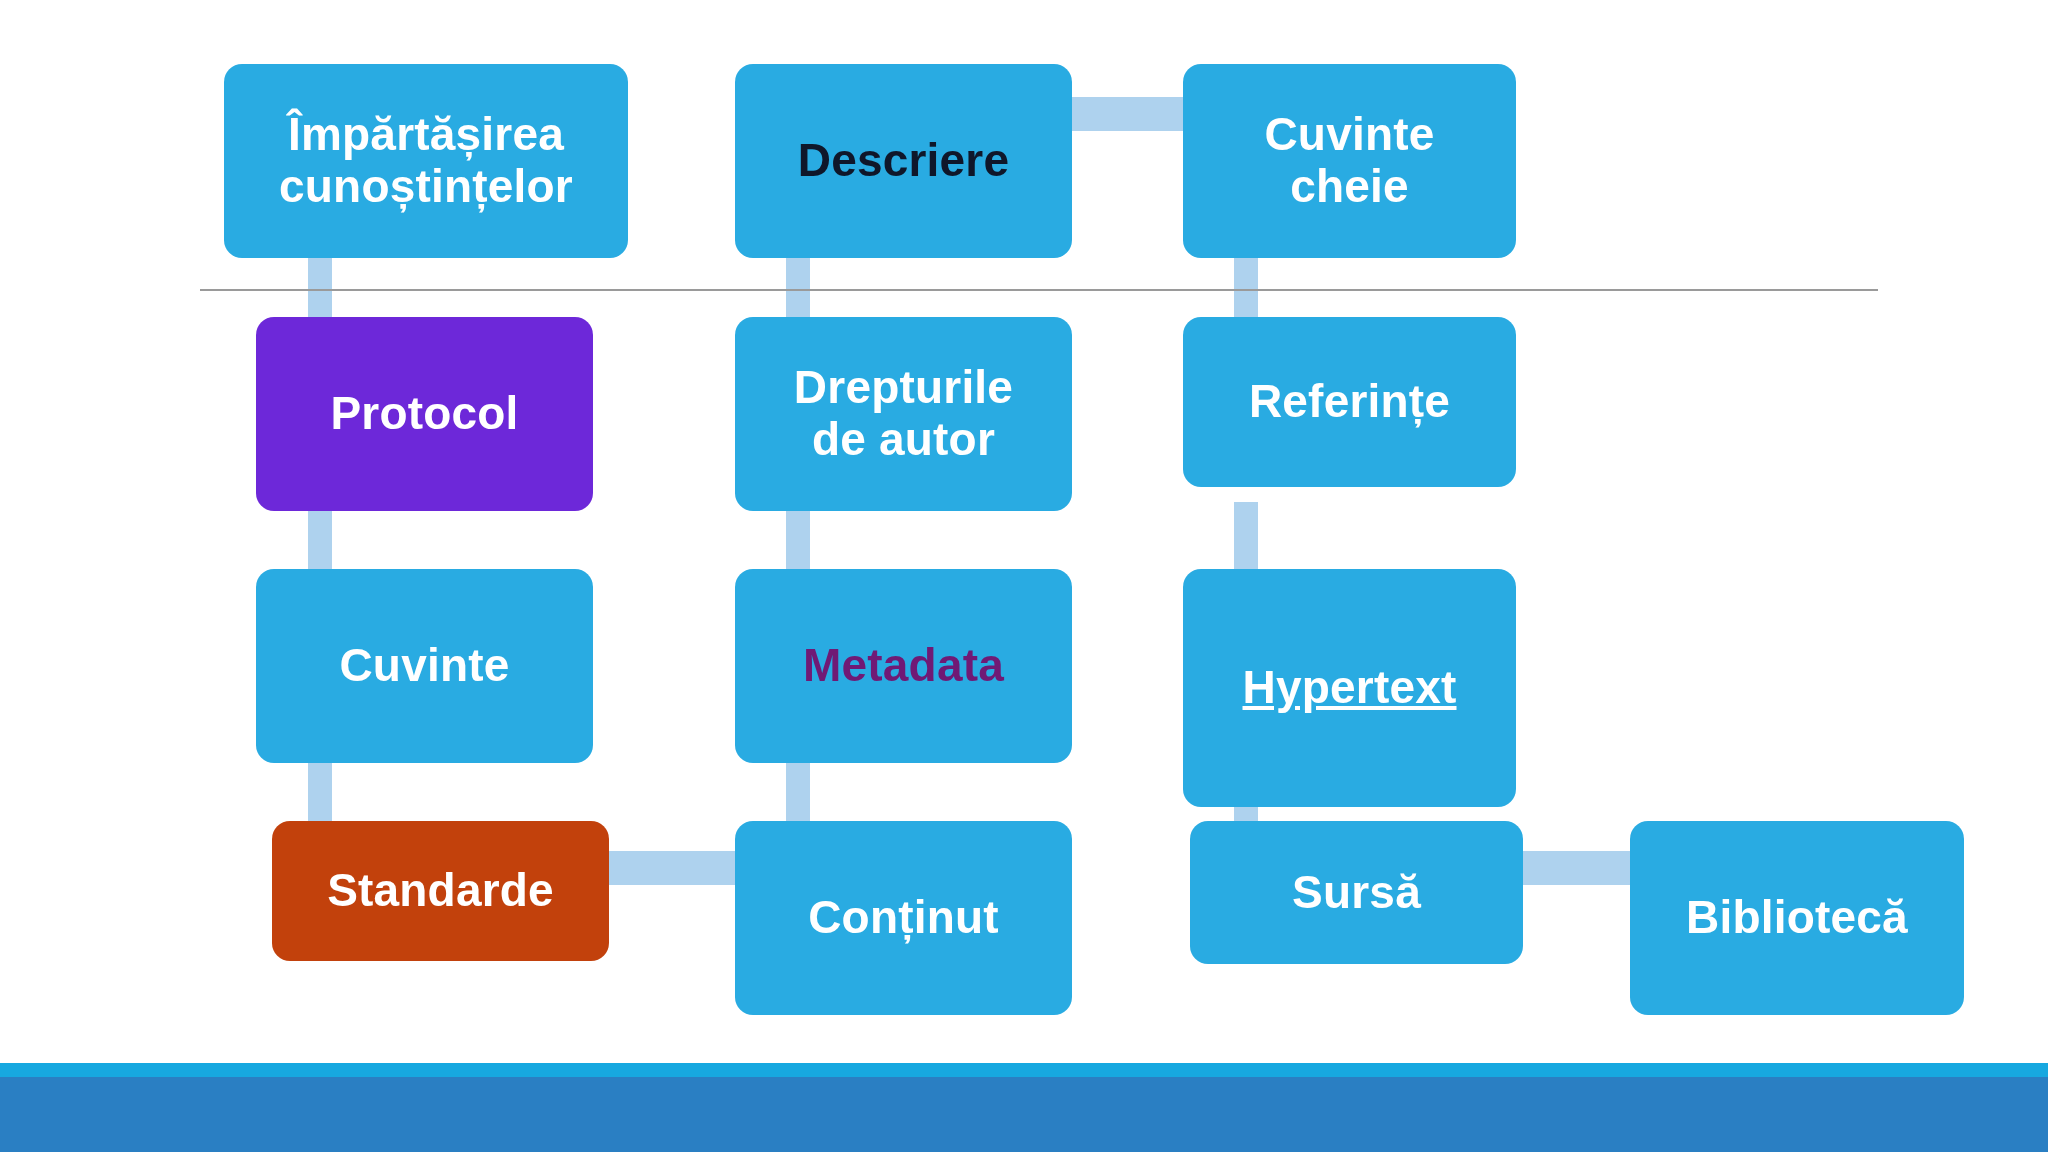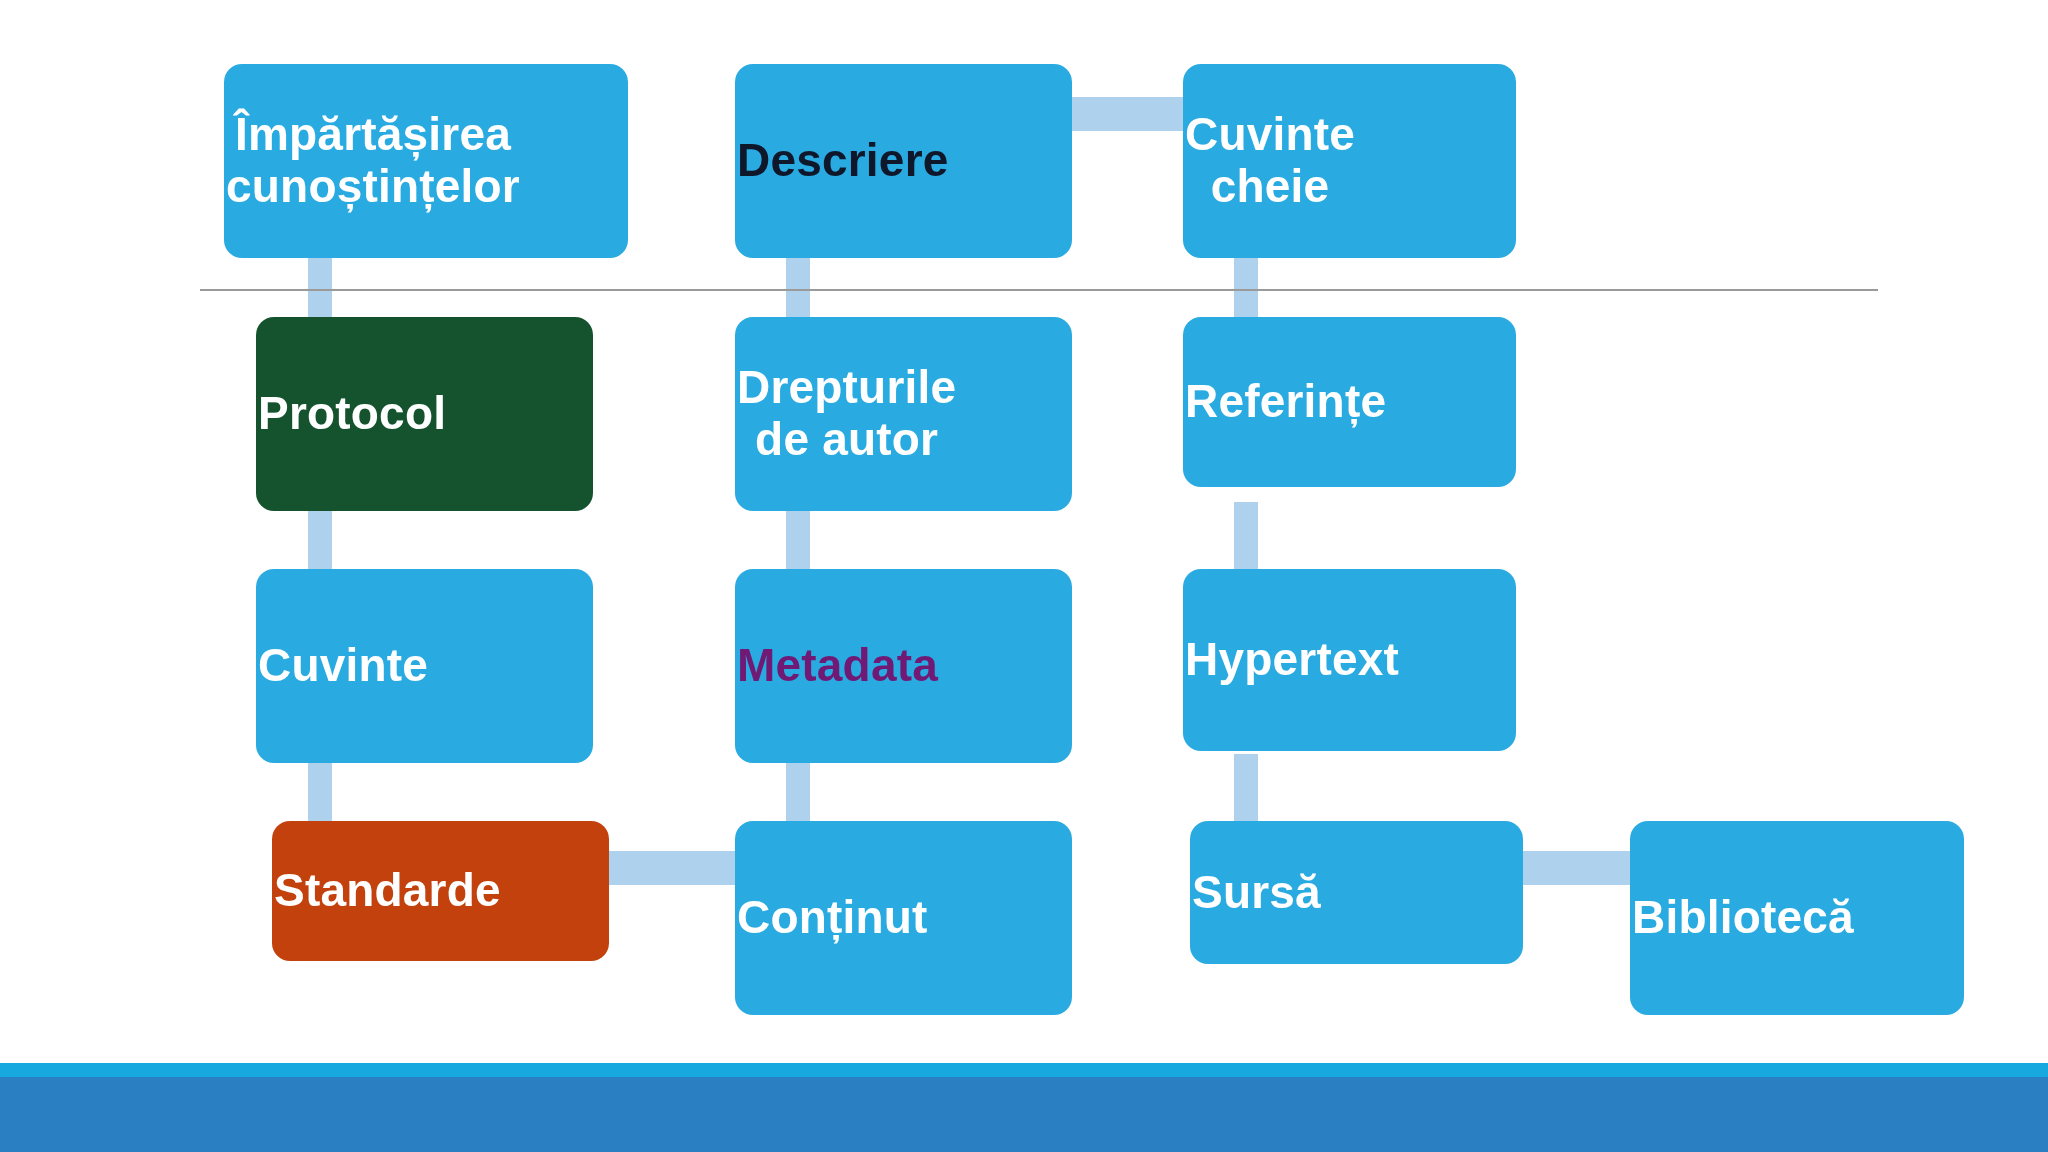--- a/index.html
+++ b/index.html
@@ -18,27 +18,27 @@
     overflow: hidden;
   }
 
   
   .node {
     position: absolute;
     background: #29ABE2;
     border-radius: 18px;
     display: flex;
     align-items: center;
-    justify-content: flex-start;
+    justify-content: center;
     text-align: center;
     color: #ffffff;
     font-weight: bold;
     line-height: 1.12;
     box-sizing: border-box;
-    padding: 4px 2px;
+    padding: 4px 10px;
     letter-spacing: 0.2px;
   }
   .node-label {
     display: block;
     white-space: pre-line;
   }
 
   
   .conn {
     position: absolute;
@@ -95,37 +95,37 @@
         <span class="node-label">Împărtășirea
 cunoștințelor</span>
       </div>
       <div class="node" style="left: 735px; top: 64px; width: 337px; height: 194px; background: rgb(41, 171, 226); color: #0f172a; font-size: 46px;">
         <span class="node-label">Descriere</span>
       </div>
       <div class="node" style="left: 1183px; top: 64px; width: 333px; height: 194px; background: rgb(41, 171, 226); color: rgb(255, 255, 255); font-size: 46px;">
         <span class="node-label">Cuvinte
 cheie</span>
       </div>
-      <div class="node" style="left: 256px; top: 317px; width: 337px; height: 194px; background: #14532d; color: rgb(255, 255, 255); font-size: 46px;">
+      <div class="node" style="left: 256px; top: 317px; width: 337px; height: 194px; background: #6d28d9; color: rgb(255, 255, 255); font-size: 46px;">
         <span class="node-label">Protocol</span>
       </div>
       <div class="node" style="left: 735px; top: 317px; width: 337px; height: 194px; background: rgb(41, 171, 226); color: rgb(255, 255, 255); font-size: 46px;">
         <span class="node-label">Drepturile
 de autor</span>
       </div>
       <div class="node" style="left: 1183px; top: 317px; width: 333px; height: 170px; background: rgb(41, 171, 226); color: rgb(255, 255, 255); font-size: 46px;">
         <span class="node-label">Referințe</span>
       </div>
       <div class="node" style="left: 256px; top: 569px; width: 337px; height: 194px; background: rgb(41, 171, 226); color: rgb(255, 255, 255); font-size: 46px;">
         <span class="node-label">Cuvinte</span>
       </div>
       <div class="node" style="left: 735px; top: 569px; width: 337px; height: 194px; background: rgb(41, 171, 226); color: #701a75; font-size: 46px;">
         <span class="node-label">Metadata</span>
       </div>
-      <div class="node" style="left: 1183px; top: 569px; width: 333px; height: 182px; background: rgb(41, 171, 226); color: rgb(255, 255, 255); font-size: 46px;">
+      <div class="node" style="left: 1183px; top: 569px; width: 333px; height: 238px; background: rgb(41, 171, 226); color: rgb(255, 255, 255); font-size: 46px; text-decoration: underline;">
         <span class="node-label">Hypertext</span>
       </div>
       <div class="node" style="left: 272px; top: 821px; width: 337px; height: 140px; background: #c2410c; color: rgb(255, 255, 255); font-size: 46px;">
         <span class="node-label">Standarde</span>
       </div>
       <div class="node" style="left: 735px; top: 821px; width: 337px; height: 194px; background: rgb(41, 171, 226); color: rgb(255, 255, 255); font-size: 46px;">
         <span class="node-label">Conținut</span>
       </div>
       <div class="node" style="left: 1183px; top: 821px; width: 333px; height: 143px; background: rgb(41, 171, 226); color: rgb(255, 255, 255); font-size: 46px; margin-left: 7px;">
         <span class="node-label">Sursă</span>

